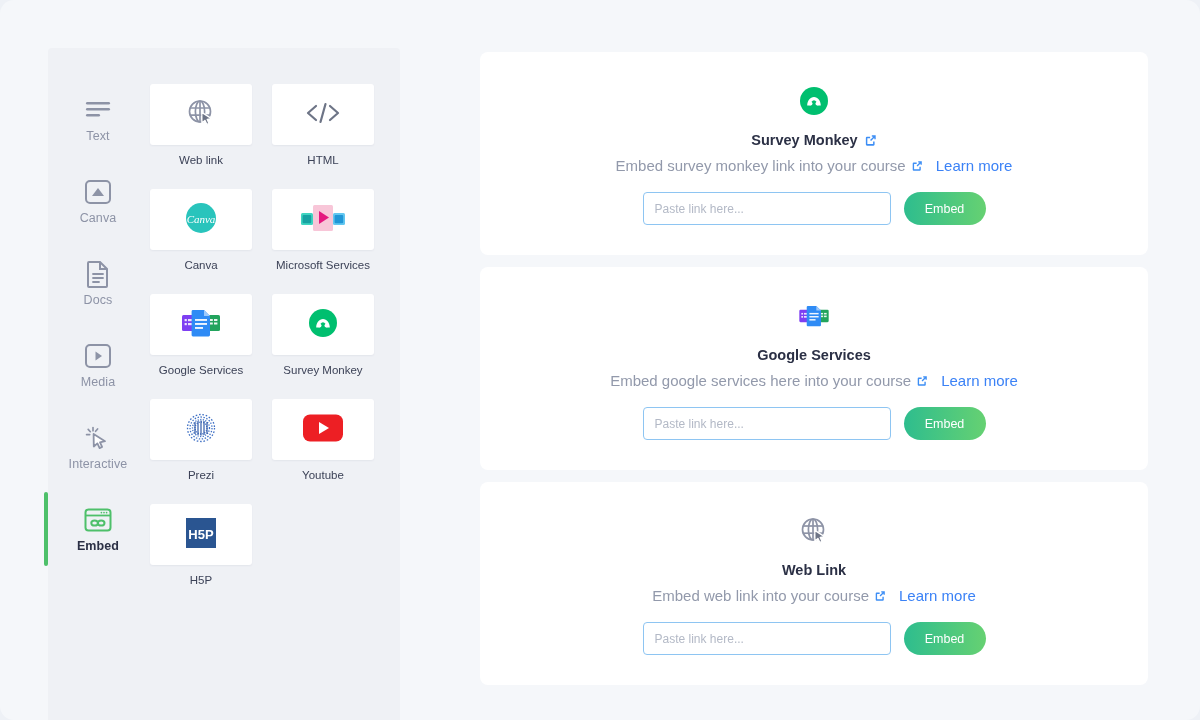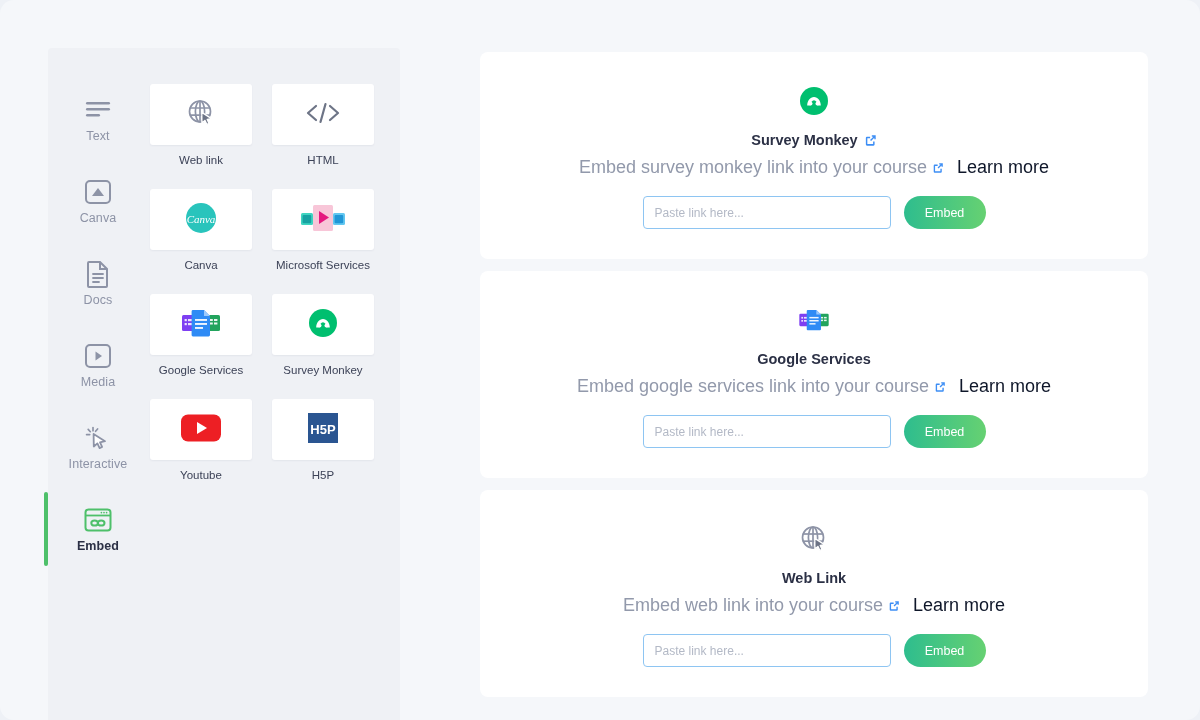--- a/index.html
+++ b/index.html
@@ -123,30 +123,30 @@
   .card-title {
     font-size: 14.5px;
     font-weight: bold;
     color: #2b3045;
     display: flex;
     align-items: center;
     gap: 6px;
     margin-bottom: 9px;
   }
   .card-desc {
-    font-size: 18px;
+    font-size: 15px;
     color: #9299ab;
     display: flex;
     align-items: center;
     gap: 5px;
     margin-bottom: 18px;
     text-align: right;
   }
   .learn-more {
-    color: #0f172a;
+    color: #3b82f6;
     display: inline-flex;
     align-items: center;
     gap: 13px;
     cursor: pointer;
     text-decoration: none;
   }
   .card-form {
     display: flex;
     align-items: flex-start;
     gap: 13px;
@@ -344,20 +344,40 @@
         <div class="tile-cell">
           <div class="tile">
             <span><svg width="34" height="34" viewBox="0 0 34 34">
                 <circle cx="17" cy="17" r="14" fill="#00bf6f"></circle>
                 <path d="M10.2 21.5 c0 -5 3 -8.6 6.8 -8.6 s6.8 3.6 6.8 8.6 h-3.4 c0 -3.1 -1.5 -5.3 -3.4 -5.3 s-3.4 2.2 -3.4 5.3 z" fill="#fff"></path>
                 <circle cx="13.6" cy="19.6" r="1.9" fill="#fff"></circle>
                 <circle cx="20.4" cy="19.6" r="1.9" fill="#fff"></circle>
               </svg></span>
           </div>
           <div class="tile-label">Survey Monkey</div>
+        </div>
+        <div class="tile-cell">
+          <div class="tile">
+            <span><svg width="36" height="36" viewBox="0 0 36 36">
+                <g stroke="#3d6fc4" stroke-width="1.3" fill="none">
+                  <circle cx="18" cy="18" r="13.5" stroke-dasharray="1.6 1.8"></circle>
+                  <circle cx="18" cy="18" r="11" stroke-dasharray="1.4 1.6"></circle>
+                  <circle cx="18" cy="18" r="8.5" stroke-dasharray="1.2 1.4"></circle>
+                  <circle cx="18" cy="18" r="6" stroke-dasharray="1 1.3"></circle>
+                </g>
+                <g stroke="#2f59a8" stroke-width="1.2">
+                  <path d="M12 12 v12"></path>
+                  <path d="M15 11 v14"></path>
+                  <path d="M18 10.4 v15.2"></path>
+                  <path d="M21 11 v14"></path>
+                  <path d="M24 12 v12"></path>
+                </g>
+              </svg></span>
+          </div>
+          <div class="tile-label">Prezi</div>
         </div>
         <div class="tile-cell">
           <div class="tile">
             <span><svg width="42" height="30" viewBox="0 0 42 30">
                 <rect x="1" y="1.5" width="40" height="27" rx="7" fill="#ed1f24"></rect>
                 <path d="M17 9 L27 15 L17 21 Z" fill="#fff"></path>
               </svg></span>
           </div>
           <div class="tile-label">Youtube</div>
         </div>
@@ -433,21 +453,21 @@
               <rect x="16" y="13" width="12" height="1.9"></rect>
               <rect x="16" y="17" width="12" height="1.9"></rect>
               <rect x="16" y="21" width="8" height="1.9"></rect>
             </g>
           </svg>
         </div>
         <div class="card-title">
           <span>Google Services</span>
         </div>
         <div class="card-desc">
-          <span>Embed google services link into your course</span>
+          <span>Embed google services here into your course</span>
           <a class="learn-more">
             <span class="ext-icon">
               <svg width="12" height="12" viewBox="0 0 14 14">
     <path d="M2 4.2 a1.2 1.2 0 0 1 1.2 -1.2 H6.6 v1.6 H3.6 v6.2 h6.2 V8 h1.6 v3.4 a1.2 1.2 0 0 1 -1.2 1.2 H3.2 A1.2 1.2 0 0 1 2 11.4 Z" fill="#3d8ef5"></path>
     <path d="M8.4 1.4 H12.6 V5.6 h-1.5 V4 L7.6 7.5 L6.5 6.4 L10 3 H8.4 Z" fill="#3d8ef5"></path>
   </svg>
             </span>
             <span>Learn more</span>
           </a>
         </div>

